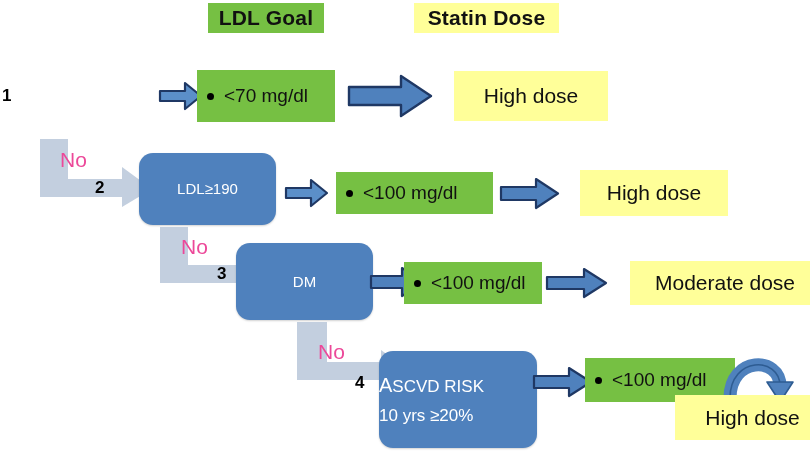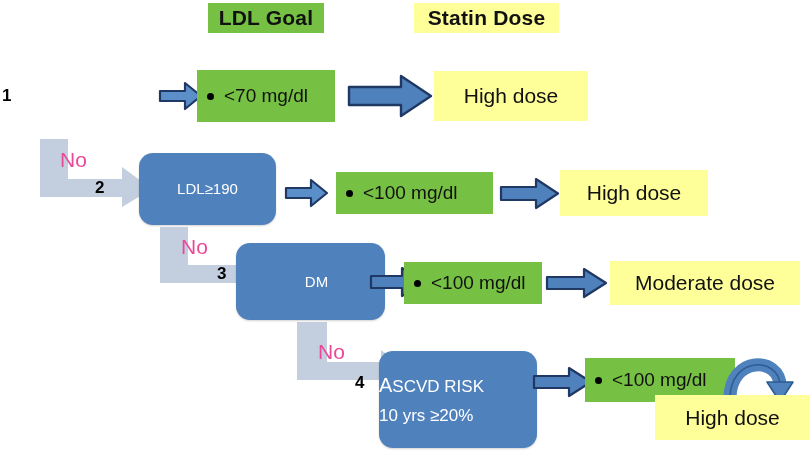--- a/index.html
+++ b/index.html
@@ -73,20 +73,21 @@
 
   
   .ybox {
     background: #ffff99;
     display: flex;
     align-items: center;
     justify-content: center;
     font-size: 21px;
     color: #111111;
     white-space: nowrap;
+    margin-left: 20px;
   }
 
   
   .stepnum {
     font-weight: bold;
     font-size: 17px;
     color: #000000;
   }
   .nolabel {
     font-weight: normal;
@@ -161,21 +162,21 @@
 
   <div class="abs" style="left:160px; top:227px; width:116px; height:66px;">
     <svg width="116" height="66" viewBox="0 0 116 66">
       <path d="M0,0 L28,0 L28,38 L82,38 L82,26 L112,48 L82,66 L82,56 L0,56 Z" fill="#c3cfdf"></path>
     </svg>
   </div>
   <div class="abs nolabel" style="left:181px; top:235px;">No</div>
 
   <div class="abs stepnum" style="left:217px; top:264px;">3</div>
 
-  <div class="abs dbox" style="left:236px; top:243px; width:137px; height:77px;padding-left:12px;">
+  <div class="abs dbox" style="left:236px; top:243px; width:137px; height:77px;">
     <span class="dbox-line">DM</span>
   </div>
 
   <div class="abs" style="left:370px; top:266px; width:56px; height:32px;">
     <svg width="56" height="32" viewBox="0 0 56 32">
       <path d="M1,10 L32,10 L32,2 L54,16 L32,30 L32,22 L1,22 Z" fill="#4f81bd" stroke="#1f3864" stroke-width="2.2" stroke-linejoin="round"></path>
     </svg>
   </div>
 
   <div class="abs gbox" style="left:404px; top:262px; width:138px; height:42px;">

